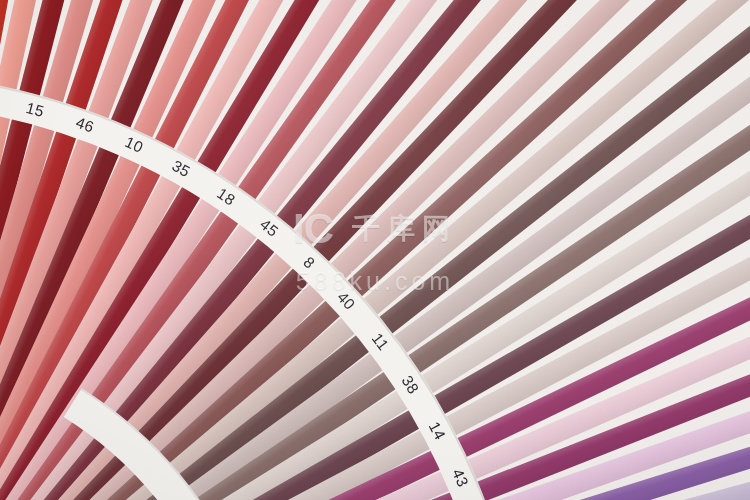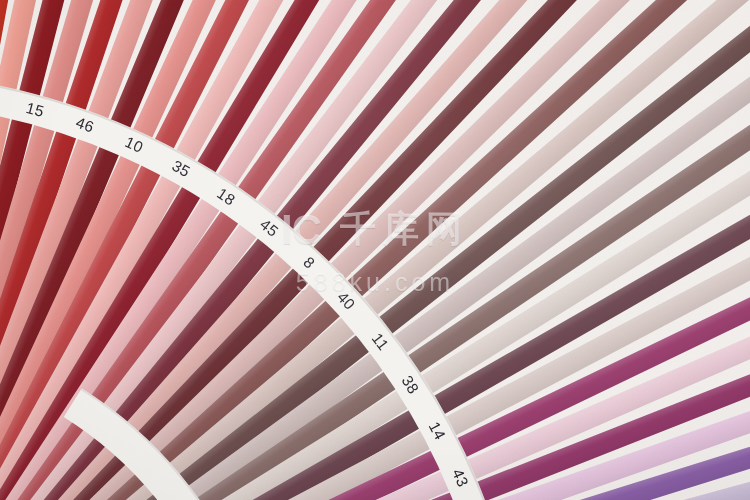--- a/index.html
+++ b/index.html
@@ -77,21 +77,21 @@
     color:rgba(255,255,255,.50);
     text-shadow:0 1px 1px rgba(0,0,0,.10);
   }
   #wm-ic{
     font-size:42px;
     font-weight:bold;
     letter-spacing:-1px;
     font-family:"Liberation Sans",sans-serif;
   }
   #wm-cn{
-    font-size:36px;
+    font-size:28px;
     font-weight:bold;
     letter-spacing:7px;
     font-family:"DejaVu Sans",sans-serif;
   }
   #wm-bot{
     margin-top:14px;
     font-size:25px;
     letter-spacing:4px;
     color:rgba(255,255,255,.46);
     font-family:"Liberation Sans",sans-serif;

